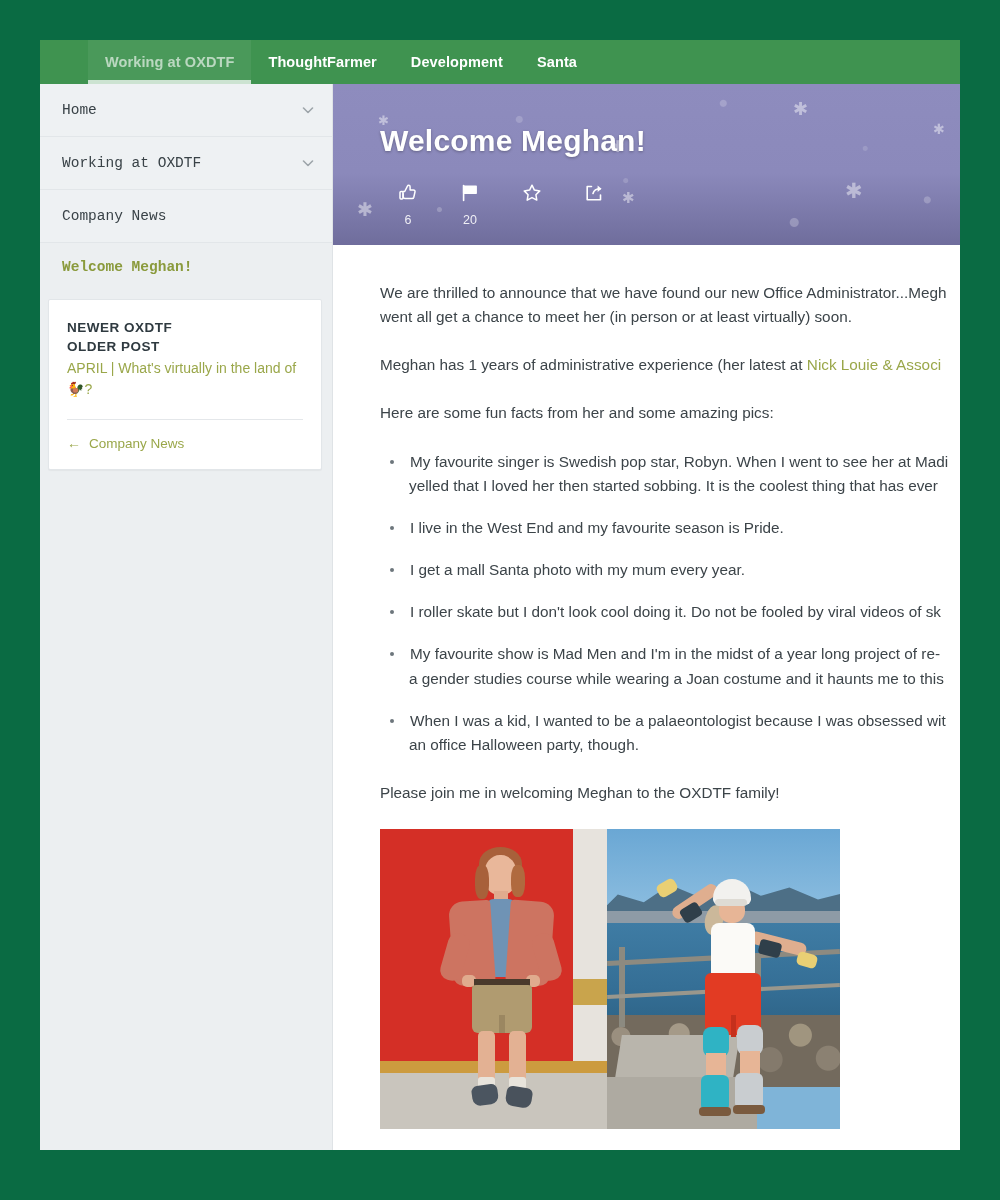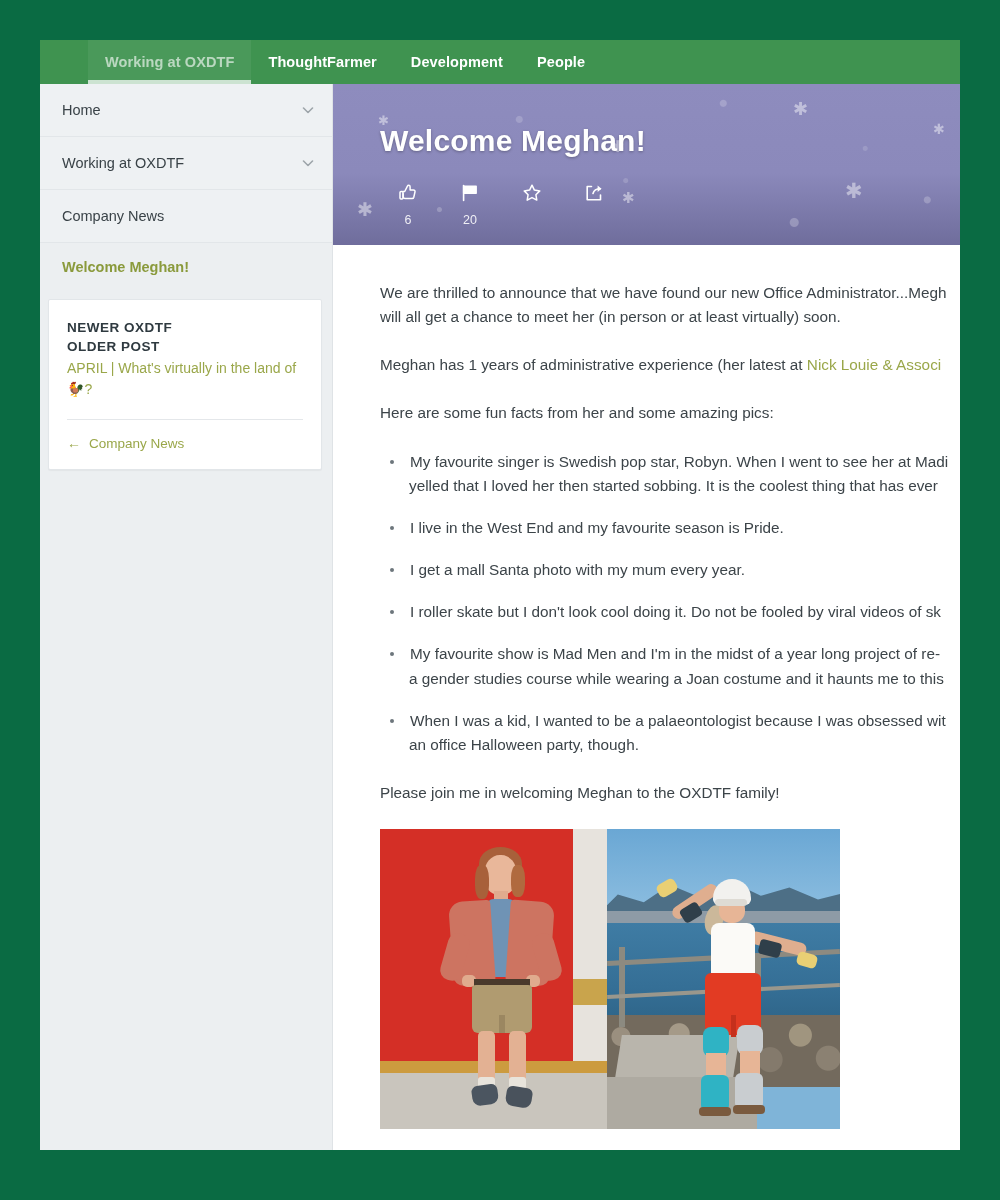--- a/index.html
+++ b/index.html
@@ -94,21 +94,21 @@
     display: flex;
     align-items: center;
     padding: 0 16px 0 22px;
     box-sizing: border-box;
     font-size: 14.5px;
     color: #394247;
     background: #eef1f3;
     border-bottom: 1px solid #e2e6e9;
     cursor: pointer;
   }
-  .side-link .s-label { flex: 1 1 auto; }
+  .side-link .s-label { flex: 1 1 auto; font-family: Liberation Mono, monospace; }
   .side-link.sub {
     background: #eceff1;
     border-bottom: none;
     height: 48px;
     color: #8a9a3c;
     font-weight: bold;
     font-size: 14.5px;
   }
   .chev {
     width: 16px; height: 16px;
@@ -370,21 +370,21 @@
       <div class="nav-item active">
         <span>Working at OXDTF</span>
       </div>
       <div class="nav-item">
         <span>ThoughtFarmer</span>
       </div>
       <div class="nav-item">
         <span>Development</span>
       </div>
       <div class="nav-item">
-        <span>People</span>
+        <span>Santa</span>
       </div>
     </nav>
 
     <div id="body-row">
 
       <aside id="sidebar">
 
         <div class="side-link">
           <span class="s-label">Home</span>
           <span class="chev">
@@ -476,21 +476,21 @@
               </span>
               <span class="cnt"></span>
             </div>
           </div>
         </section>
 
         <article id="article">
 
           <p>
             <span>We are thrilled to announce that we have found our new Office Administrator...Megh</span><br>
-            <span>will all get a chance to meet her (in person or at least virtually) soon.</span>
+            <span>went all get a chance to meet her (in person or at least virtually) soon.</span>
           </p>
 
           <p><span>Meghan has 1 years of administrative experience (her latest at </span><a class="inline-link">Nick Louie &amp; Associ</a></p>
 
           <p>Here are some fun facts from her and some amazing pics:</p>
 
           <ul id="facts-list">
             <li>
               <span class="l1">My favourite singer is Swedish pop star, Robyn. When I went to see her at Madi</span>
               <span class="l2">yelled that I loved her then started sobbing. It is the coolest thing that has ever</span>

